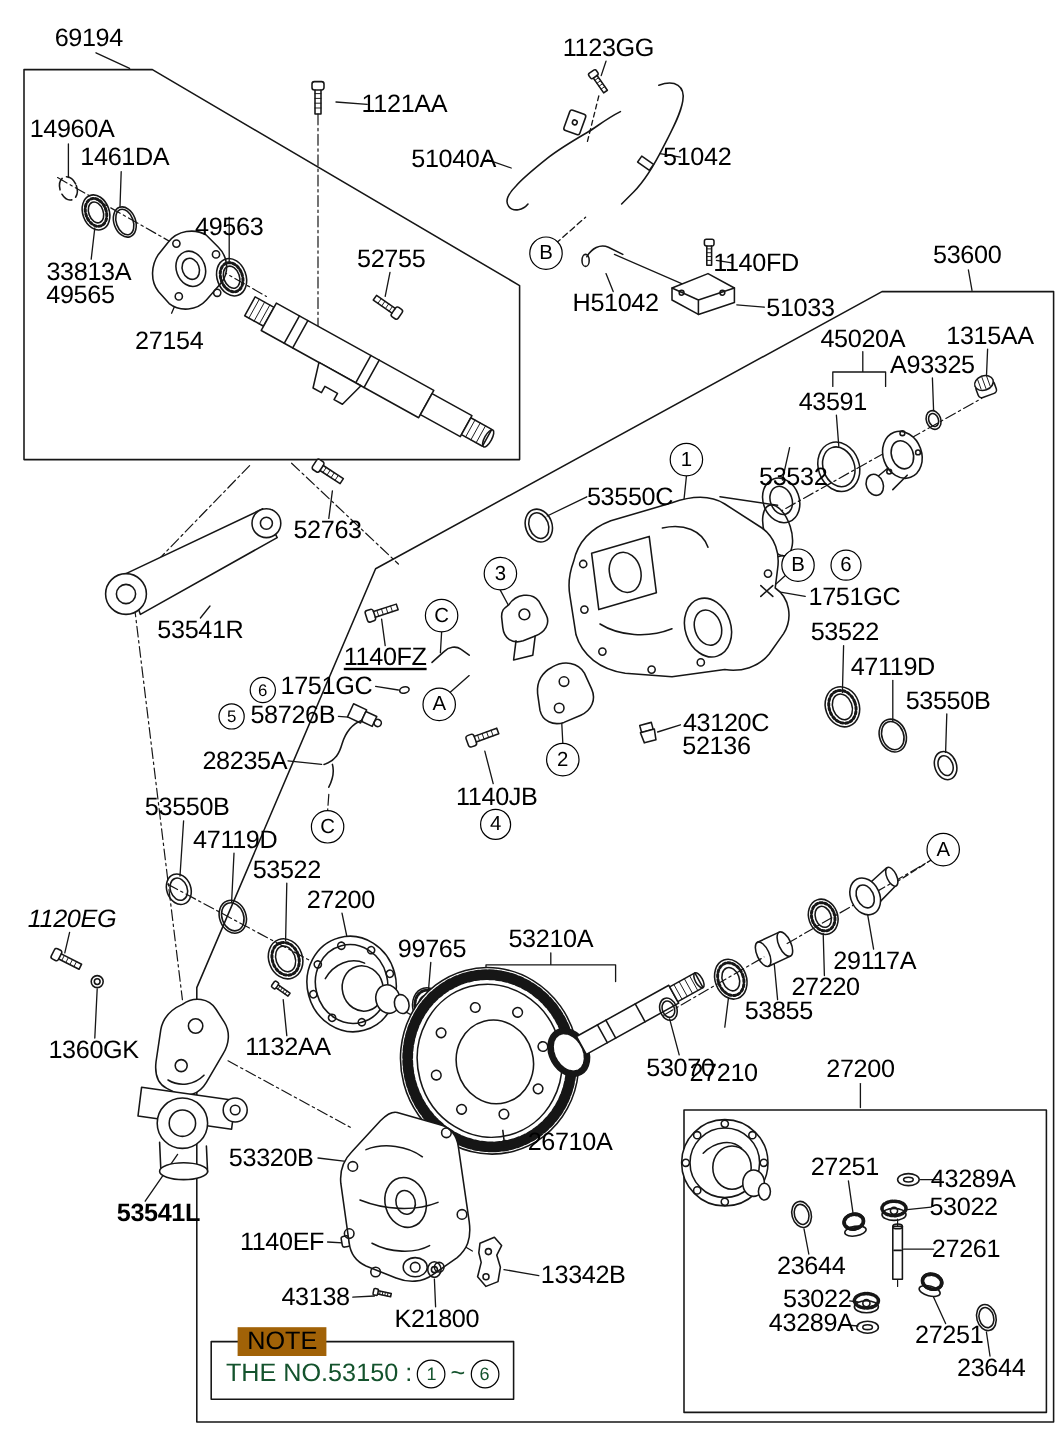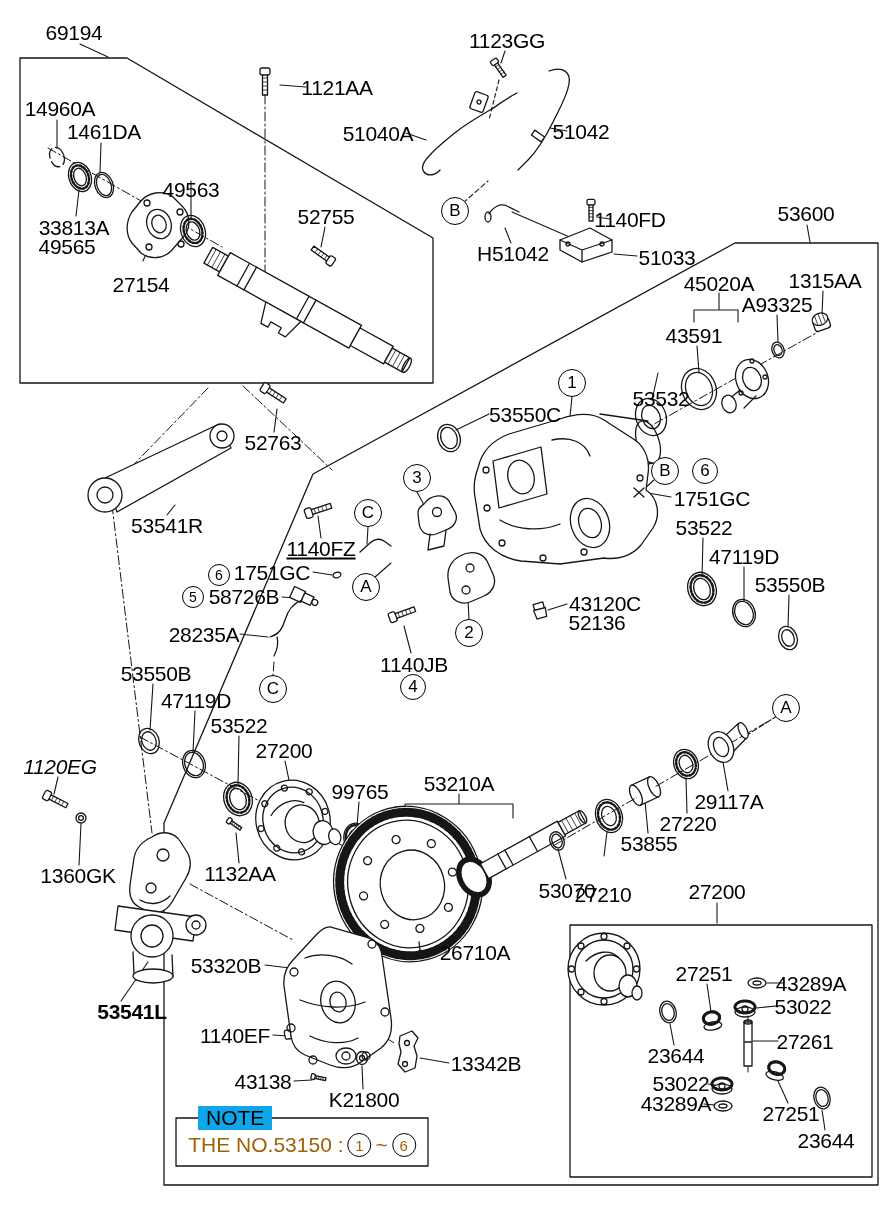--- a/index.html
+++ b/index.html
@@ -5,24 +5,24 @@
   html,body{margin:0;padding:0;background:#fff;}
   #stage{position:relative;width:881px;height:1205px;background:#fff;overflow:hidden;
          font-family:"Liberation Sans",sans-serif;}
   #diagram-svg{position:absolute;left:0;top:0;}
   #diagram-svg *{vector-effect:non-scaling-stroke;}
   .lbl{position:absolute;transform:translate(-50%,-50%);font-size:21px;line-height:1;
        color:#000;white-space:nowrap;letter-spacing:-0.3px;}
   .co{position:absolute;transform:translate(-50%,-50%);border:1.8px solid #000;border-radius:50%;
       display:flex;align-items:center;justify-content:center;background:#fff;
       font-size:17px;color:#000;box-sizing:border-box;}
-  .note-head{position:absolute;transform:translate(0,-50%);background:#0ea5e9;padding:0 8px;
+  .note-head{position:absolute;transform:translate(0,-50%);background:#a16207;padding:0 8px;
       font-size:21px;color:#000;}
   .note-line{position:absolute;transform:translate(-50%,-50%);display:flex;align-items:center;
-      gap:4px;font-size:21px;color:#a16207;white-space:nowrap;justify-content:center;}
+      gap:4px;font-size:21px;color:#14532d;white-space:nowrap;justify-content:center;}
   .note-co{display:inline-flex;width:22px;height:22px;border:1.6px solid #000;border-radius:50%;
       align-items:center;justify-content:center;font-size:15px;}
 </style>
 </head>
 <body>
 
 <div id="stage">
 
 <svg id="diagram-svg" width="881" height="1205" viewBox="0 0 881 1205" fill="none" stroke="#161616" stroke-width="1.3" stroke-linecap="round" stroke-linejoin="round">
 

